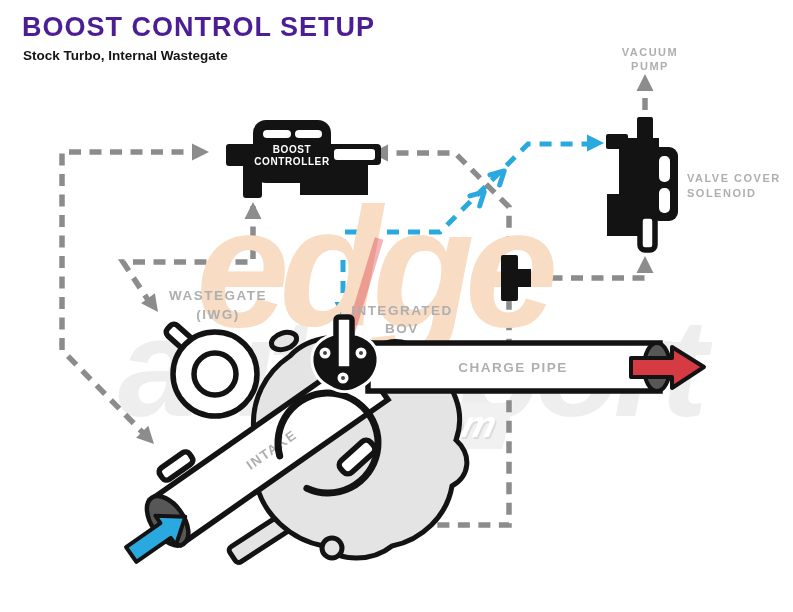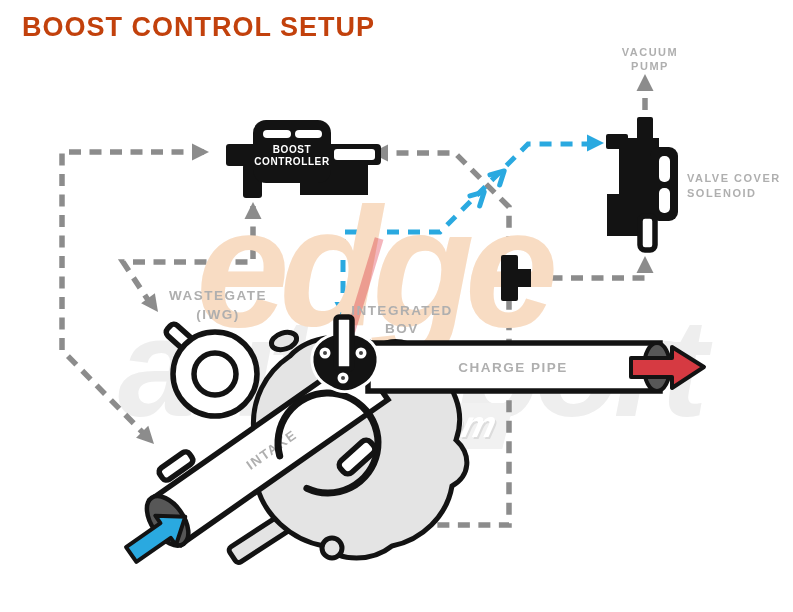--- a/index.html
+++ b/index.html
@@ -15,21 +15,21 @@
     padding:1px 14px 3px 14px;}
   .wm-com span{font-style:italic;font-weight:800;font-size:37px;color:#ffffff;
     text-shadow:2px 2px 0 #dcdcdc;letter-spacing:-1px;}
   .wm-edge{position:absolute;left:196px;top:184px;font-size:168px;font-weight:800;
     font-style:italic;color:#f8dcc3;letter-spacing:-10px;line-height:1;
     mix-blend-mode:multiply;white-space:nowrap;}
   .wm-slash{position:absolute;left:358px;top:236px;width:9px;height:114px;
     background:rgba(226,70,88,0.40);transform:rotate(17deg);mix-blend-mode:multiply;}
   
   .title{position:absolute;left:22px;top:12px;font-size:27px;font-weight:800;
-    letter-spacing:1px;color:#c2410c;white-space:nowrap;}
+    letter-spacing:1px;color:#4c1d95;white-space:nowrap;}
   .subtitle{position:absolute;left:23px;top:48px;font-size:13.5px;font-weight:700;
     color:#141414;white-space:nowrap;}
   
   .gline{fill:none;stroke:#8c8c8c;stroke-width:5.5;stroke-dasharray:12 8.5;}
   .bline{fill:none;stroke:#2aa9e0;stroke-width:5;stroke-dasharray:12 9;}
   .ghead{fill:#8c8c8c;stroke:none;}
   .bhead{fill:#2aa9e0;stroke:none;}
   .bchev{fill:none;stroke:#2aa9e0;stroke-width:5;stroke-linecap:round;stroke-linejoin:round;}
   .blk{fill:#131313;stroke:none;}
   .whiteslot{fill:#ffffff;stroke:none;}
@@ -186,15 +186,16 @@
 
     <text class="lbl lbl13" x="218" y="300" text-anchor="middle">WASTEGATE</text>
     <text class="lbl lbl13" x="218" y="319" text-anchor="middle">(IWG)</text>
 
     <text class="lbl lbl13" x="402" y="315" text-anchor="middle">INTEGRATED</text>
     <text class="lbl lbl13" x="402" y="333" text-anchor="middle">BOV</text>
   </svg>
 
   <div class="layer z5" style="pointer-events:none">
     <div class="title">BOOST CONTROL SETUP</div>
+    <div class="subtitle">Stock Turbo, Internal Wastegate</div>
   </div>
 
 </div>
 
 </body></html>

